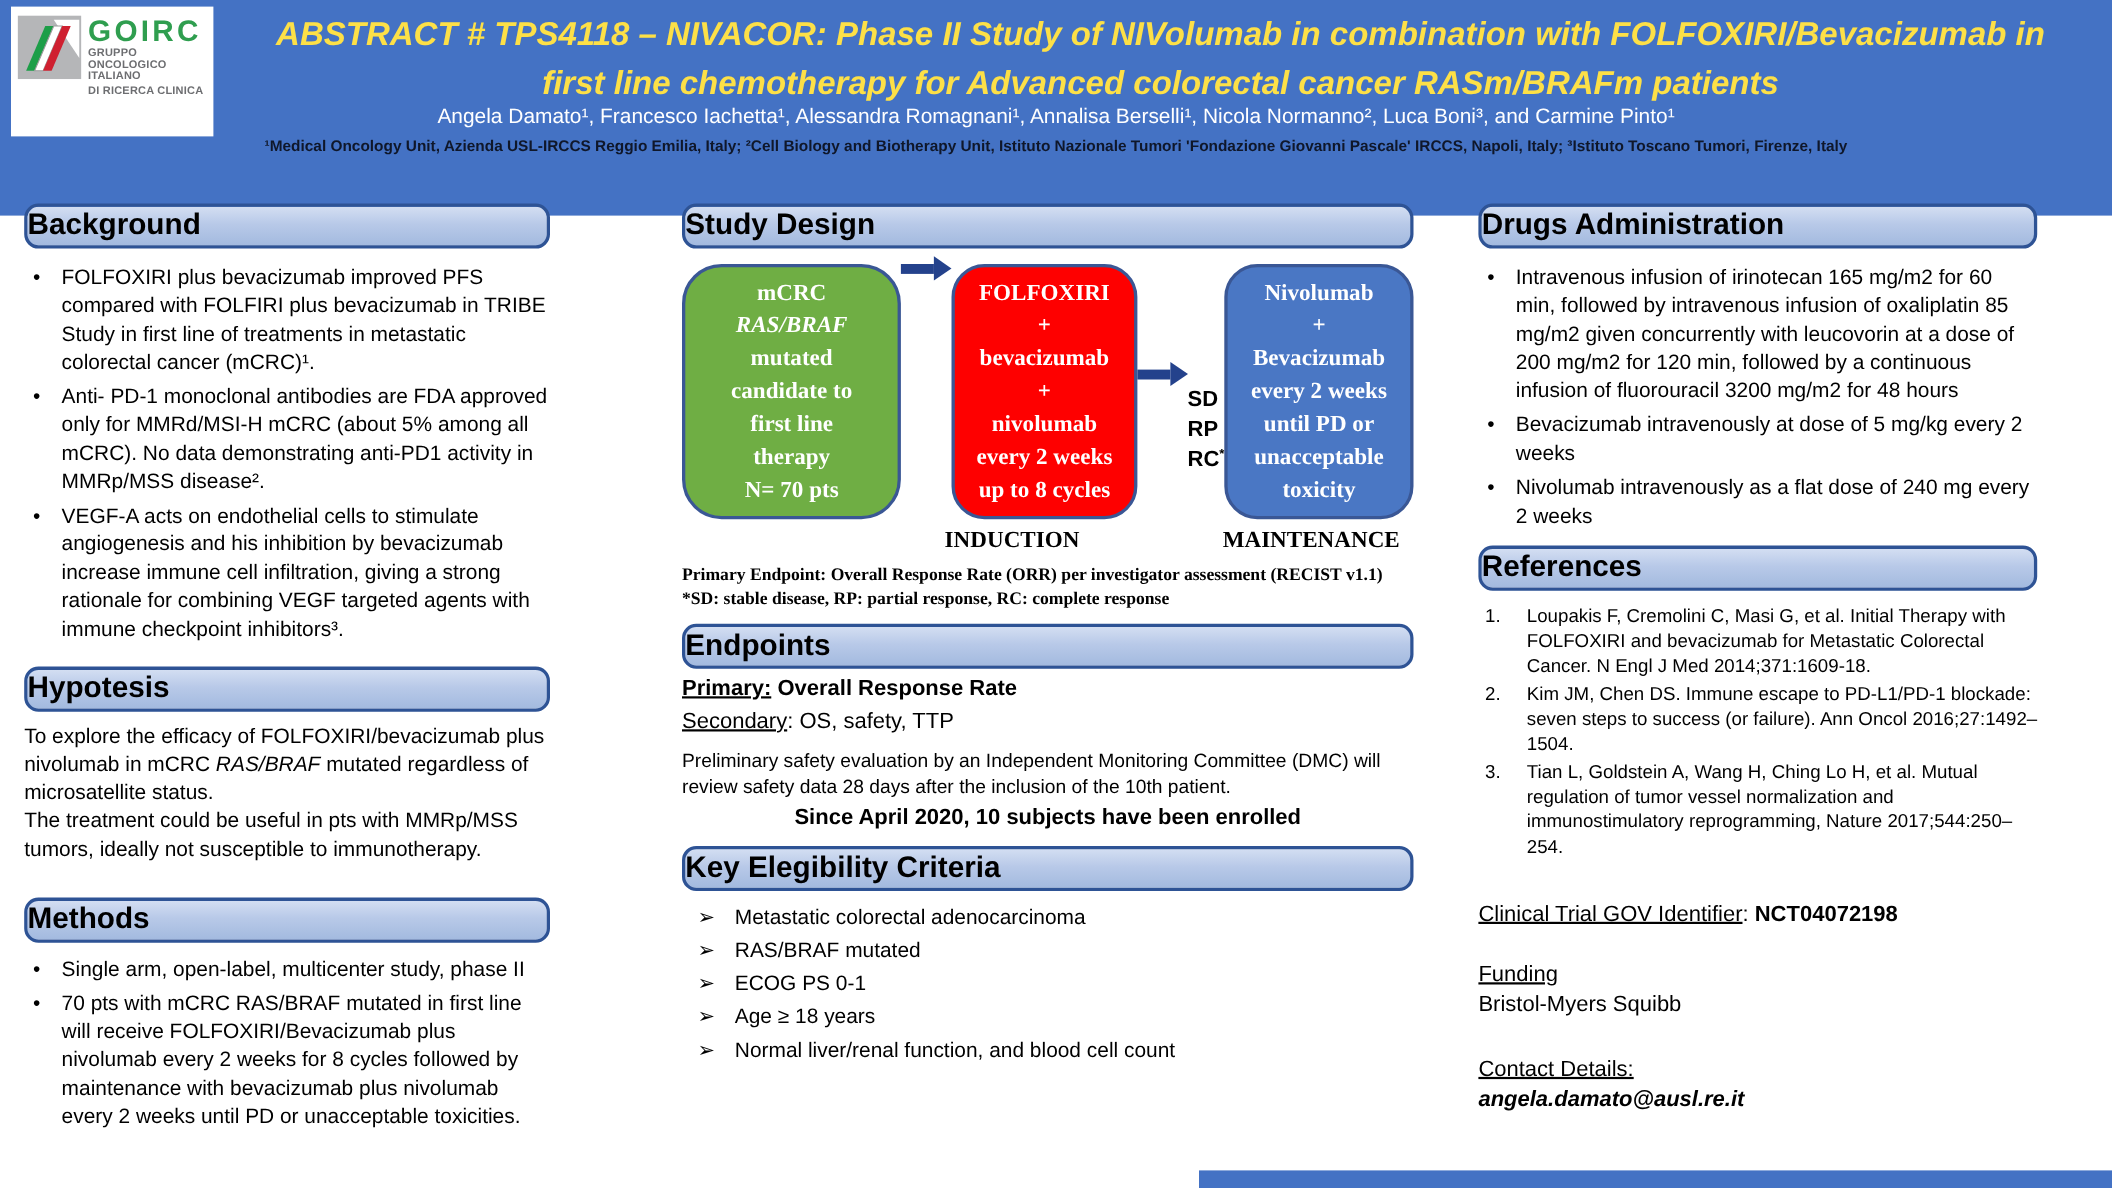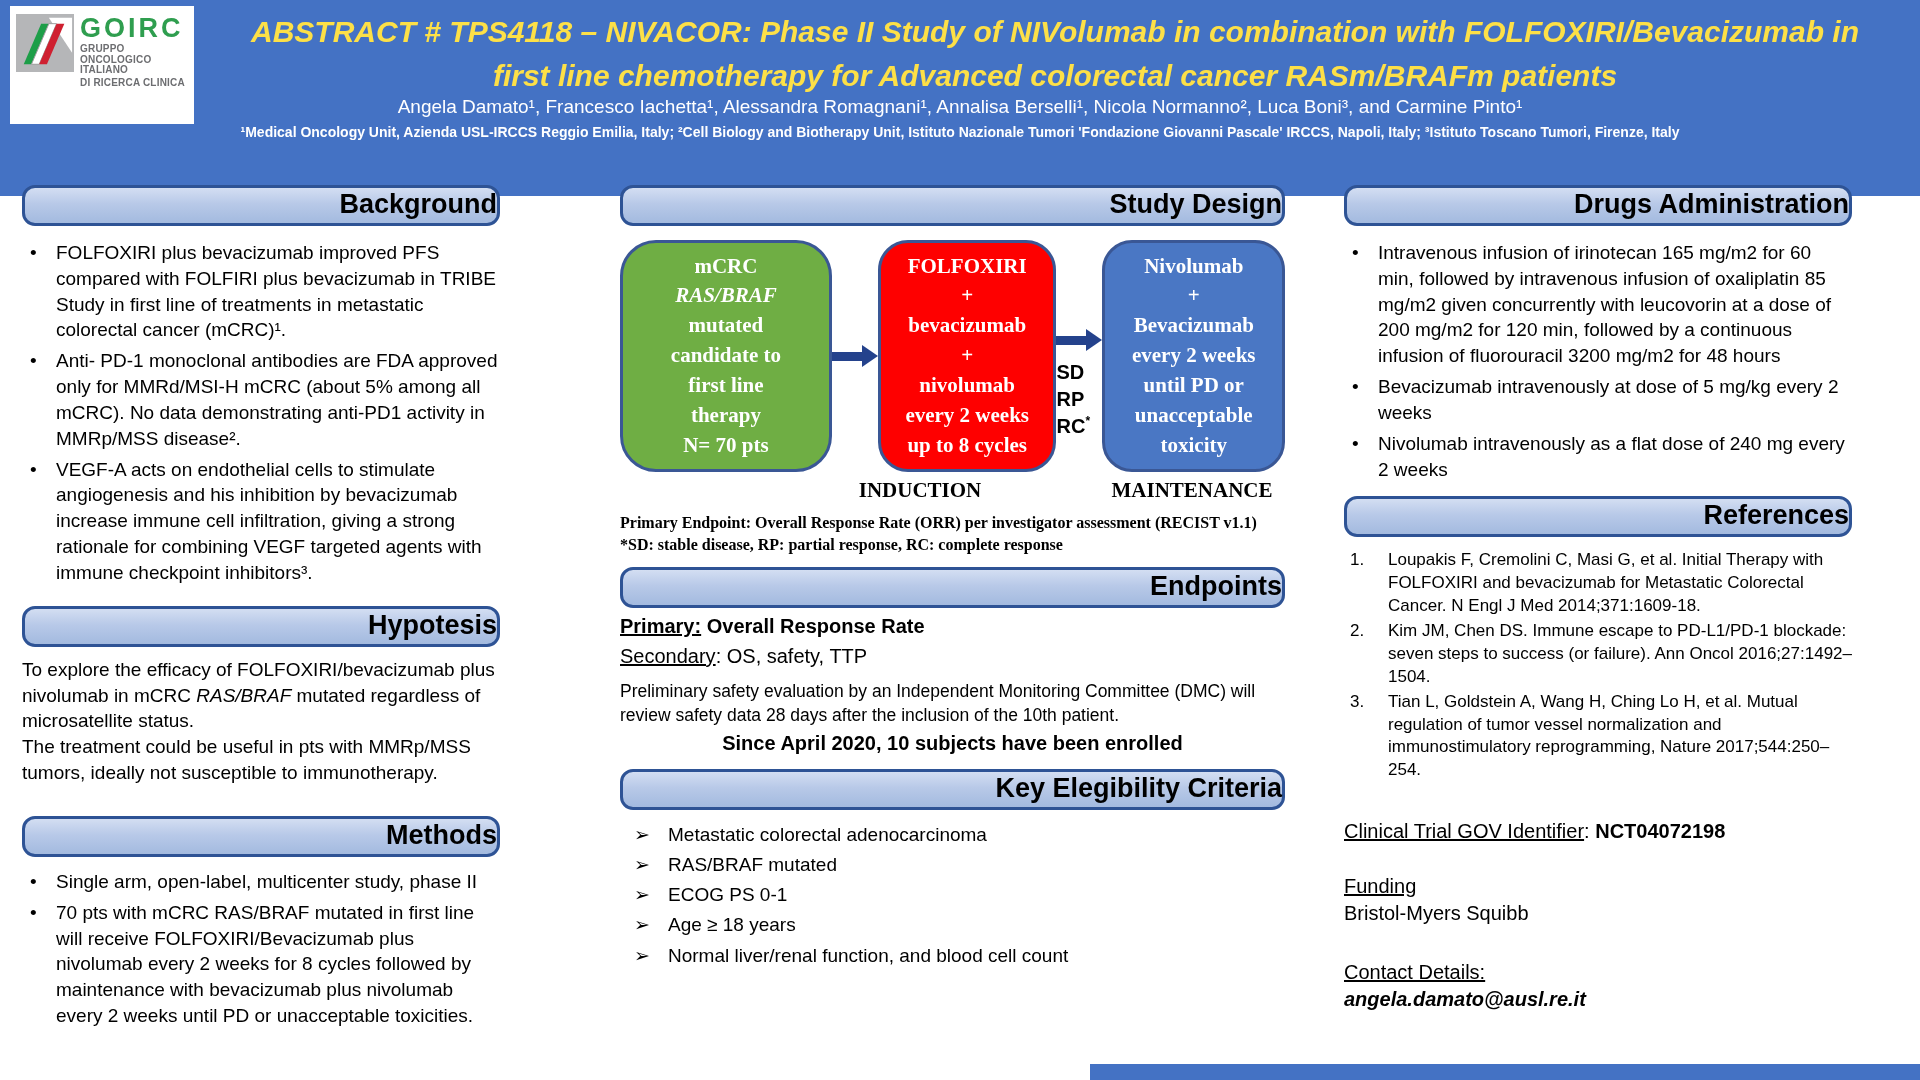--- a/index.html
+++ b/index.html
@@ -13,26 +13,26 @@
     position:absolute;left:10px;top:6px;width:184px;height:118px;background:#ffffff;
     display:flex;align-items:flex-start;padding:8px 6px;box-sizing:border-box;gap:6px;
   }
   .logo-mark{flex:0 0 58px;}
   .logo-text{display:flex;flex-direction:column;line-height:1.05;}
   .logo-name{color:#2f9e4f;font-weight:bold;font-size:27px;letter-spacing:3px;}
   .logo-sub{color:#6d6e71;font-weight:bold;font-size:10px;letter-spacing:.2px;margin-top:2px;}
   .title-wrap{position:absolute;left:205px;right:15px;top:10px;text-align:center;color:#fde047;
     font-weight:bold;font-style:italic;font-size:30px;line-height:1.45;}
   .byline{position:absolute;left:0;right:0;top:96px;text-align:center;color:#fff;font-size:19px;}
-  .affil{position:absolute;left:0;right:0;top:124px;text-align:center;color:#ffffff;font-size:14px;font-weight:bold;}
+  .affil{position:absolute;left:0;right:0;top:124px;text-align:center;color:#0f172a;font-size:14px;font-weight:bold;}
   
   .section-header{
     background:linear-gradient(#d3def2 0%,#b8c9e8 45%,#a3badf 100%);
     border:3px solid #2e5395;border-radius:13px;box-sizing:border-box;
-    font-weight:bold;font-size:27px;text-align:right;color:#000;
+    font-weight:bold;font-size:27px;text-align:left;color:#000;
     padding:1px 0 3px 0;
   }
   
   .col{position:absolute;top:185px;}
   .col-left{left:22px;width:478px;}
   .col-mid{left:620px;width:665px;}
   .col-right{left:1344px;width:508px;}
   
   .blist{margin:14px 0 0 0;padding:0;list-style:none;font-size:19px;line-height:1.36;}
   .blist li{display:flex;gap:14px;margin-bottom:5px;}
@@ -43,21 +43,21 @@
   .flow-row{display:flex;justify-content:space-between;align-items:stretch;margin-top:14px;height:232px;}
   .design-box{
     border:3px solid #3a5795;border-radius:36px;box-sizing:border-box;
     color:#fff;font-family:"Liberation Serif",serif;font-weight:bold;font-size:21px;
     display:flex;flex-direction:column;justify-content:center;text-align:center;line-height:1.42;
     padding:4px 6px;
   }
   .box-green{width:216px;background:#6fae44;}
   .box-red{width:182px;background:#fe0000;border-radius:30px;}
   .box-blue{width:186px;background:#4a77c4;border-radius:30px;}
-  .flow-arrow-cell{display:flex;flex-direction:column;justify-content:center;align-items:flex-start;}
+  .flow-arrow-cell{display:flex;flex-direction:row;justify-content:center;align-items:flex-start;}
   .block-arrow{position:relative;width:30px;height:9px;background:#24428c;margin-right:16px;}
   .block-arrow::after{
     content:"";position:absolute;right:-16px;top:-7px;width:0;height:0;
     border-left:16px solid #24428c;border-top:11.5px solid transparent;border-bottom:11.5px solid transparent;
   }
   .sd-cell{justify-content:flex-start;padding-top:96px;}
   .sd-labels{margin-top:14px;font-weight:bold;font-size:20px;line-height:1.35;}
   .sd-labels sup{font-size:12px;}
   .phase-row{position:relative;height:26px;margin-top:6px;font-family:"Liberation Serif",serif;font-weight:bold;font-size:21px;}
   .phase-induction{position:absolute;left:300px;transform:translateX(-50%);}

